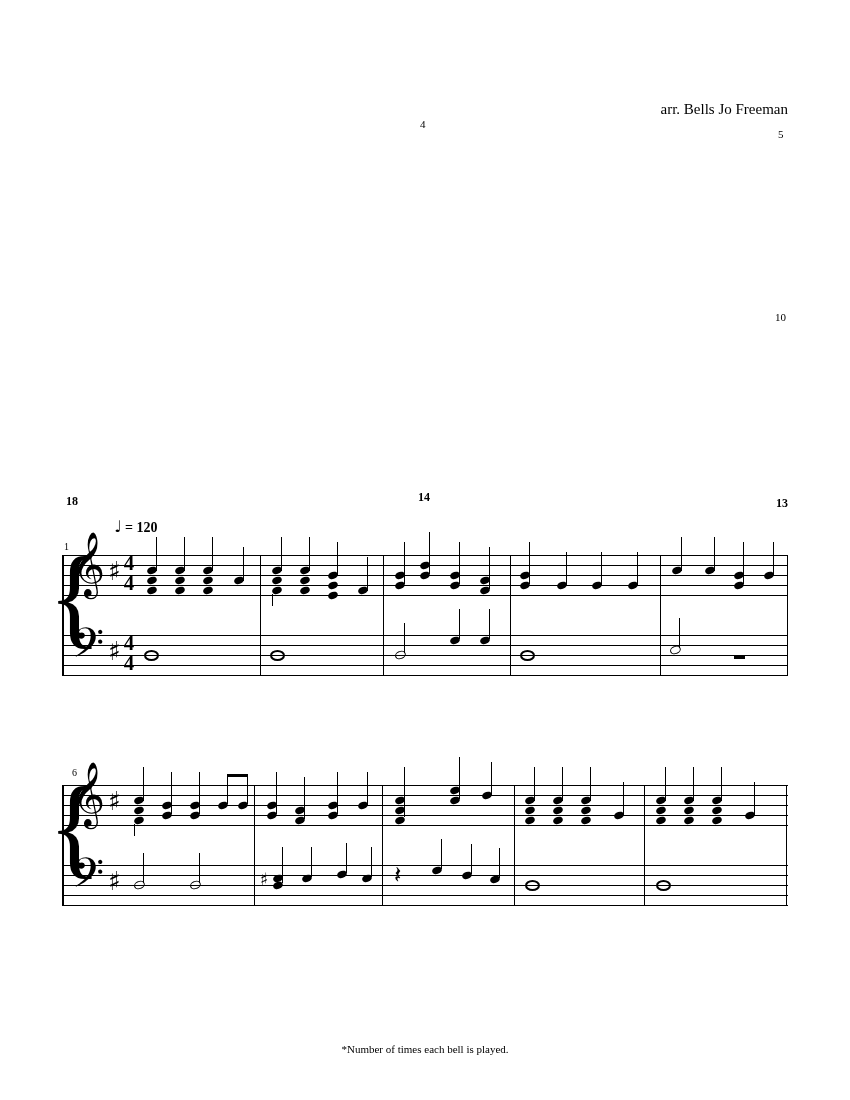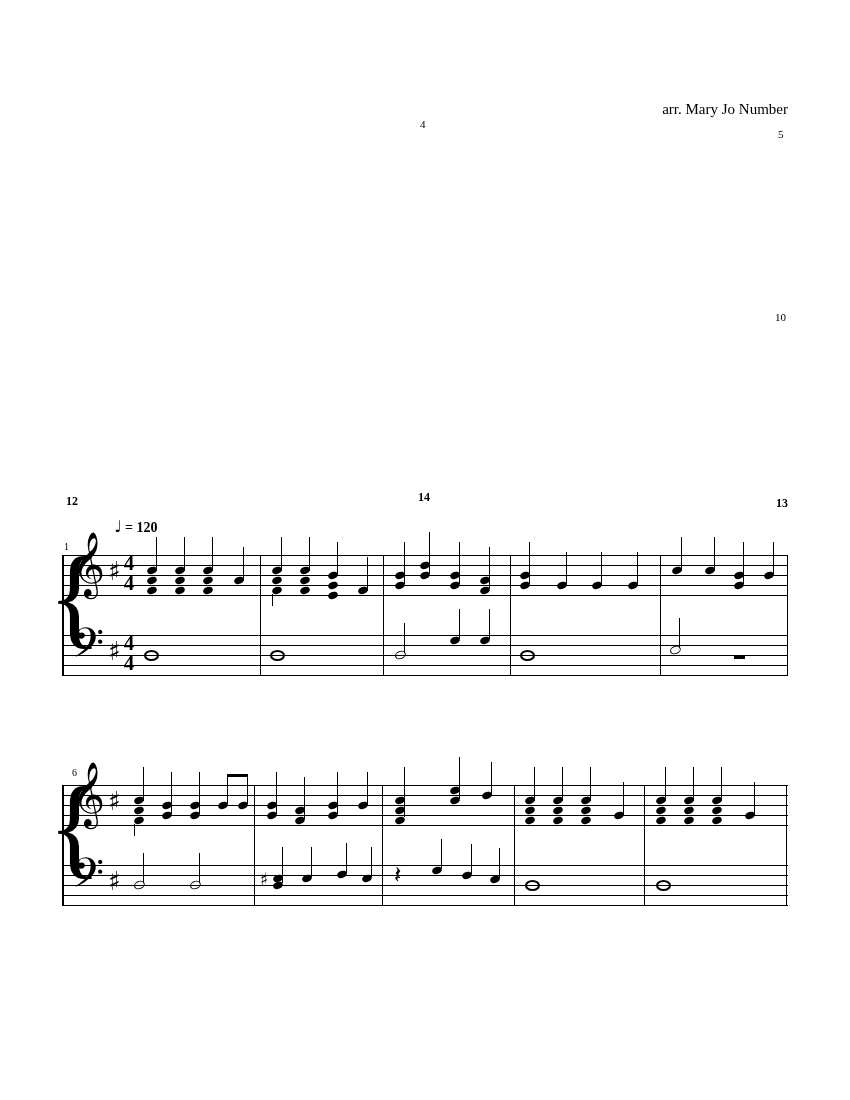--- a/index.html
+++ b/index.html
@@ -236,26 +236,26 @@
     font-family: "DejaVu Sans", sans-serif;
     font-size: 24px;
     line-height: 1;
   }
 </style>
 </head>
 <body>
 
 <div class="page">
 
-  <div class="arranger">arr. Mary Jo Number</div>
+  <div class="arranger">arr. Bells Jo Freeman</div>
 
   <div class="count-num" style="left:420px; top:118px;">4</div>
   <div class="count-num" style="left:778px; top:128px;">5</div>
   <div class="count-num" style="left:775px; top:311px;">10</div>
-  <div class="count-num bold" style="left:66px; top:494px;">12</div>
+  <div class="count-num bold" style="left:66px; top:494px;">18</div>
   <div class="count-num bold" style="left:418px; top:490px;">14</div>
   <div class="count-num bold" style="left:776px; top:496px;">13</div>
 
   <div class="system system-1">
 
     <div class="tempo">
       <span class="notehead-q">♩</span>
       <span>= 120</span>
     </div>
 
@@ -537,13 +537,14 @@
     <div class="note" style="left:650px; top:32px;"></div>
     <div class="note" style="left:650px; top:42px;"></div>
     <div class="stem" style="left:659px; top:-8px; height:34px;"></div>
 
     <div class="note" style="left:683px; top:37px;"></div>
     <div class="stem" style="left:692px; top:7px; height:34px;"></div>
 
     <div class="note whole" style="left:594px; top:105px;"></div>
   </div>
 
+  <div class="footnote">*Number of times each bell is played.</div>
 </div>
 
 </body></html>

